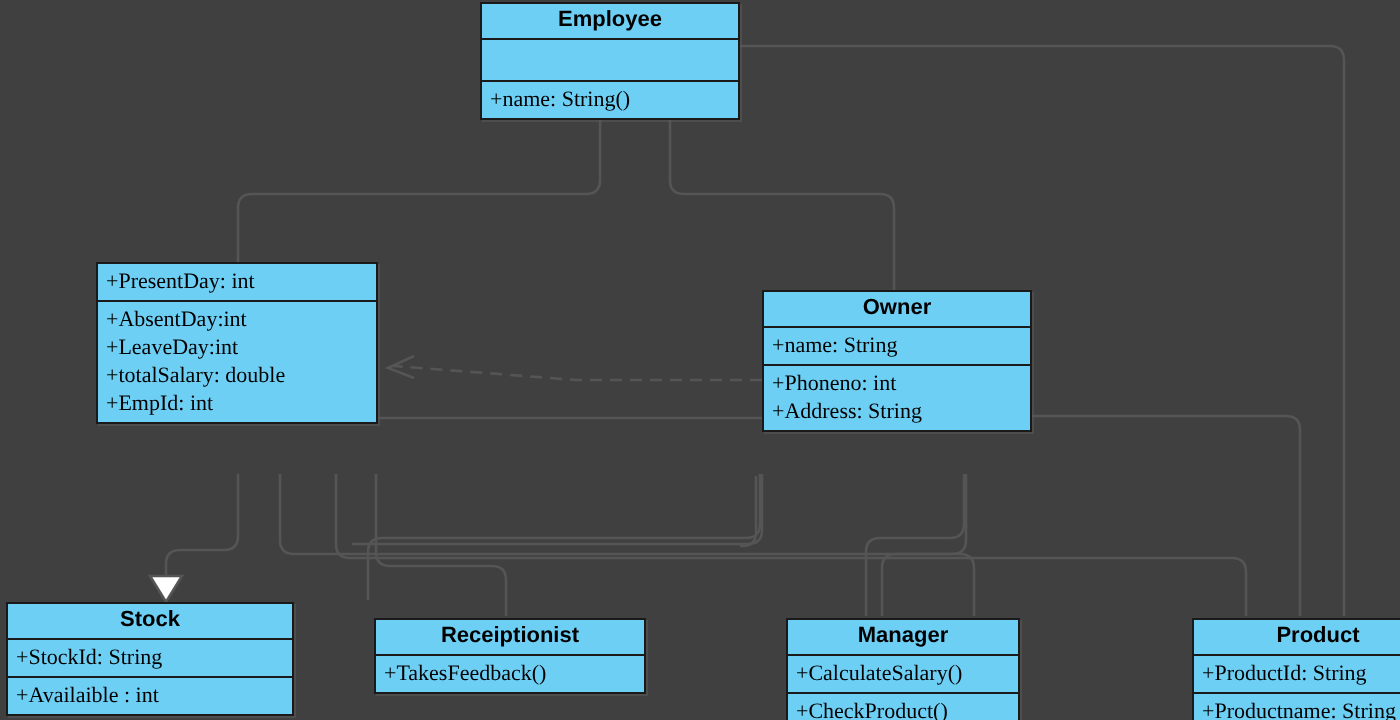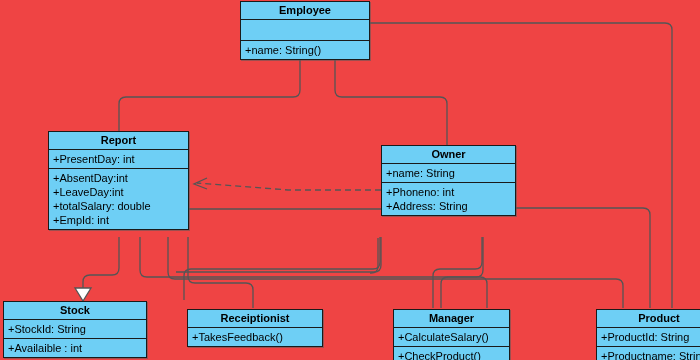--- a/index.html
+++ b/index.html
@@ -4,21 +4,21 @@
 <style>
   html, body {
     margin: 0;
     padding: 0;
     background: #ffffff;
   }
   #canvas {
     position: relative;
     width: 700px;
     height: 360px;
-    background: #ef4444;
+    background: #404040;
     font-family: "Liberation Sans", sans-serif;
     overflow: hidden;
   }
   #wires {
     position: absolute;
     left: 0;
     top: 0;
     width: 700px;
     height: 360px;
   }
@@ -36,20 +36,21 @@
     color: #000000;
     text-align: center;
     line-height: 1;
     padding: 3px 2px 3px 2px;
     border-bottom: 1px solid #1a1a1a;
     white-space: nowrap;
   }
   .uml-compartment {
     border-bottom: 1px solid #1a1a1a;
     padding: 2px 4px 2px 4px;
+    font-family: Liberation Serif, serif;
   }
   .uml-compartment:last-child {
     border-bottom: none;
   }
   .uml-compartment.empty {
     min-height: 16px;
   }
   .uml-row {
     font-size: 11px;
     color: #000000;
@@ -108,21 +109,20 @@
 
   <div class="uml-class" style="left:240px; top:1px; width:130px;">
     <div class="uml-title">Employee</div>
     <div class="uml-compartment empty"></div>
     <div class="uml-compartment">
       <div class="uml-row">+name: String()</div>
     </div>
   </div>
 
   <div class="uml-class" style="left:48px; top:131px; width:141px;">
-    <div class="uml-title">Report</div>
     <div class="uml-compartment">
       <div class="uml-row">+PresentDay: int</div>
     </div>
     <div class="uml-compartment">
       <div class="uml-row">+AbsentDay:int</div>
       <div class="uml-row">+LeaveDay:int</div>
       <div class="uml-row">+totalSalary: double</div>
       <div class="uml-row">+EmpId: int</div>
     </div>
   </div>

